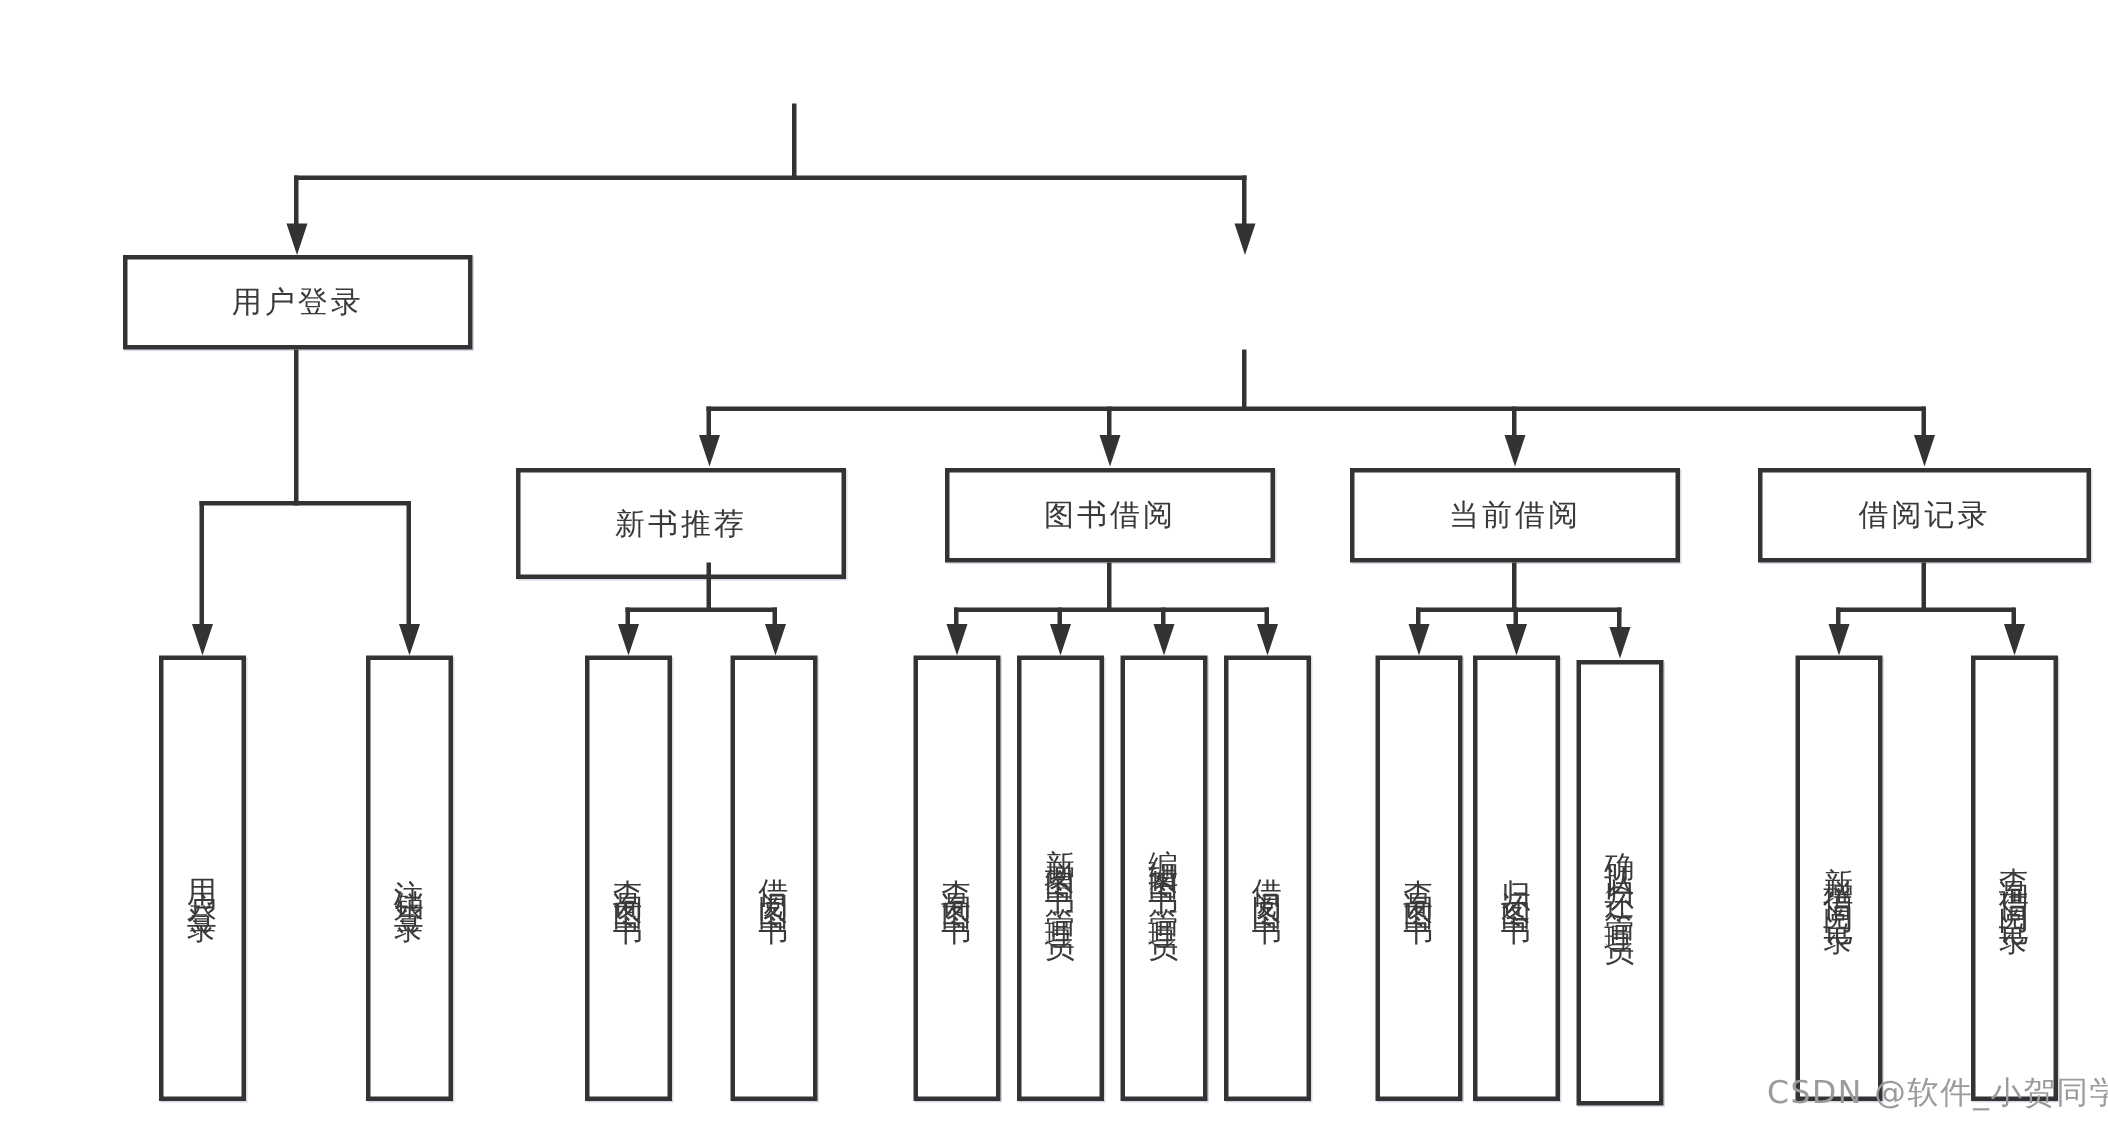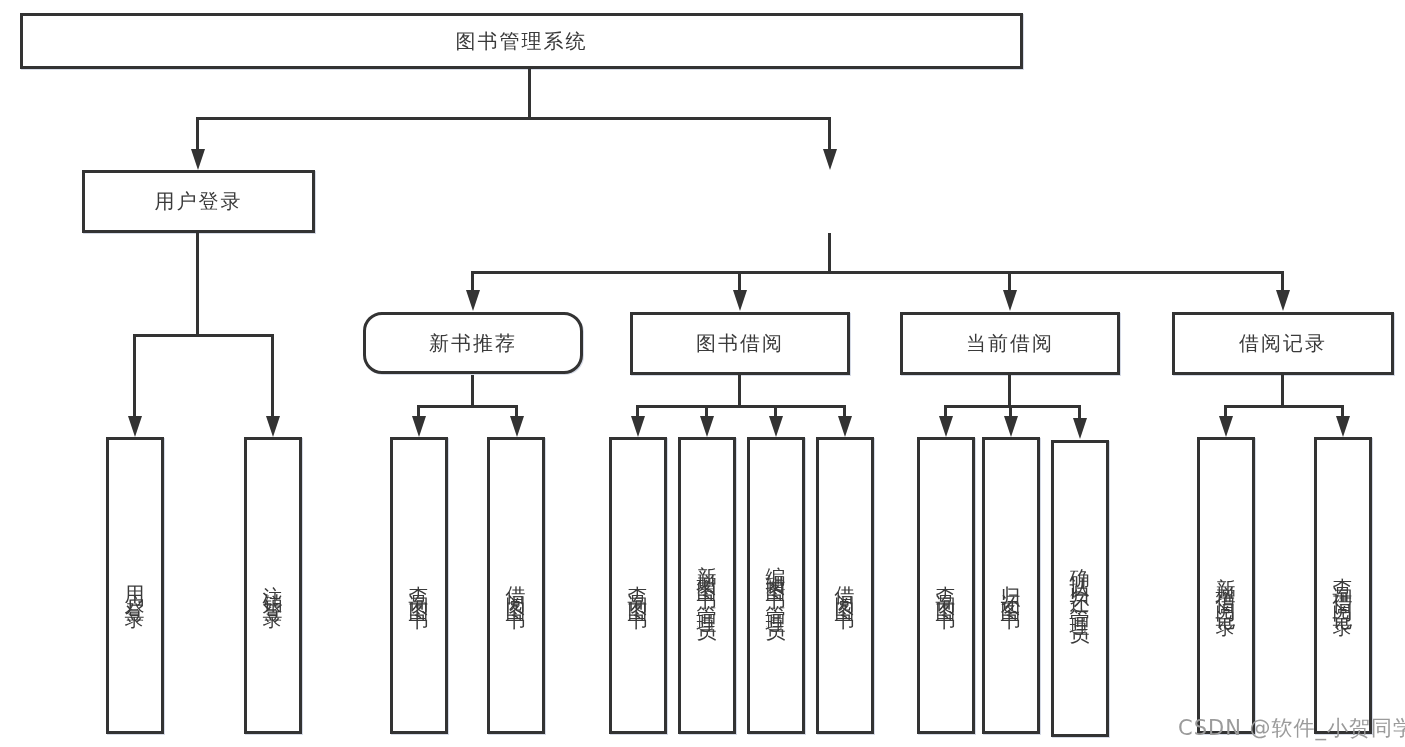--- a/index.html
+++ b/index.html
@@ -60,23 +60,20 @@
     color: var(--wm);
     z-index: 5;
     white-space: nowrap;
   }
 </style>
 </head>
 <body>
 
 <div class="canvas">
 
-  <div class="hbox" style="left:20px; top:13px; width:1003px; height:56px;">
-    <span>图书管理系统</span>
-  </div>
 
   <div class="vline" style="left:528px; top:69px; height:51px;"></div>
   <div class="hline" style="left:196px; top:117px; width:635px;"></div>
   <div class="vline" style="left:196px; top:117px; height:34px;"></div>
   <div class="arrow" style="left:191px; top:149px;"></div>
   <div class="vline" style="left:828px; top:117px; height:34px;"></div>
   <div class="arrow" style="left:823px; top:149px;"></div>
 
   <div class="hbox" style="left:82px; top:170px; width:233px; height:63px;">
     <span>用户登录</span>
@@ -93,21 +90,21 @@
   <div class="hline" style="left:471px; top:271px; width:812px;"></div>
   <div class="vline" style="left:471px; top:271px; height:20px;"></div>
   <div class="arrow" style="left:466px; top:290px;"></div>
   <div class="vline" style="left:738px; top:271px; height:20px;"></div>
   <div class="arrow" style="left:733px; top:290px;"></div>
   <div class="vline" style="left:1008px; top:271px; height:20px;"></div>
   <div class="arrow" style="left:1003px; top:290px;"></div>
   <div class="vline" style="left:1281px; top:271px; height:20px;"></div>
   <div class="arrow" style="left:1276px; top:290px;"></div>
 
-  <div class="hbox" style="left:363px; top:312px; width:220px; height:62px;border-radius:19px;">
+  <div class="hbox" style="left:344px; top:312px; width:220px; height:74px;">
     <span>新书推荐</span>
   </div>
   <div class="hbox" style="left:900px; top:312px; width:220px; height:63px;">
     <span>当前借阅</span>
   </div>
   <div class="hbox" style="left:630px; top:312px; width:220px; height:63px;">
     <span>图书借阅</span>
   </div>
   <div class="hbox" style="left:1172px; top:312px; width:222px; height:63px;">
     <span>借阅记录</span>

